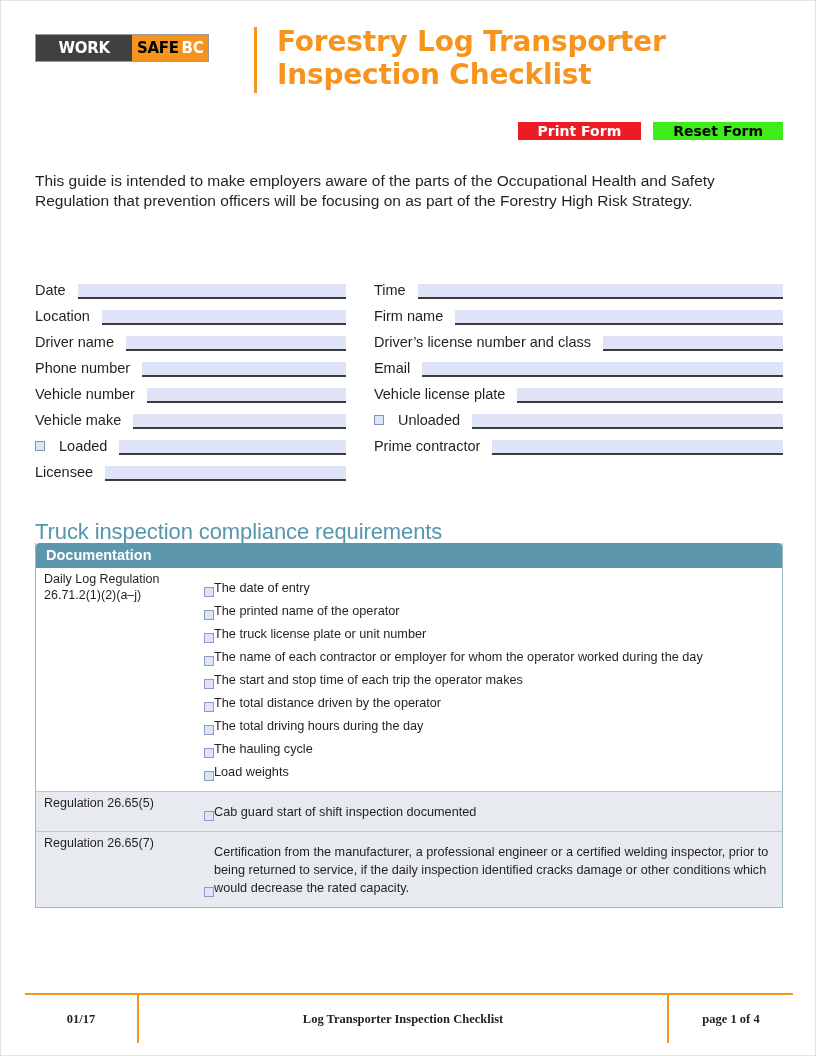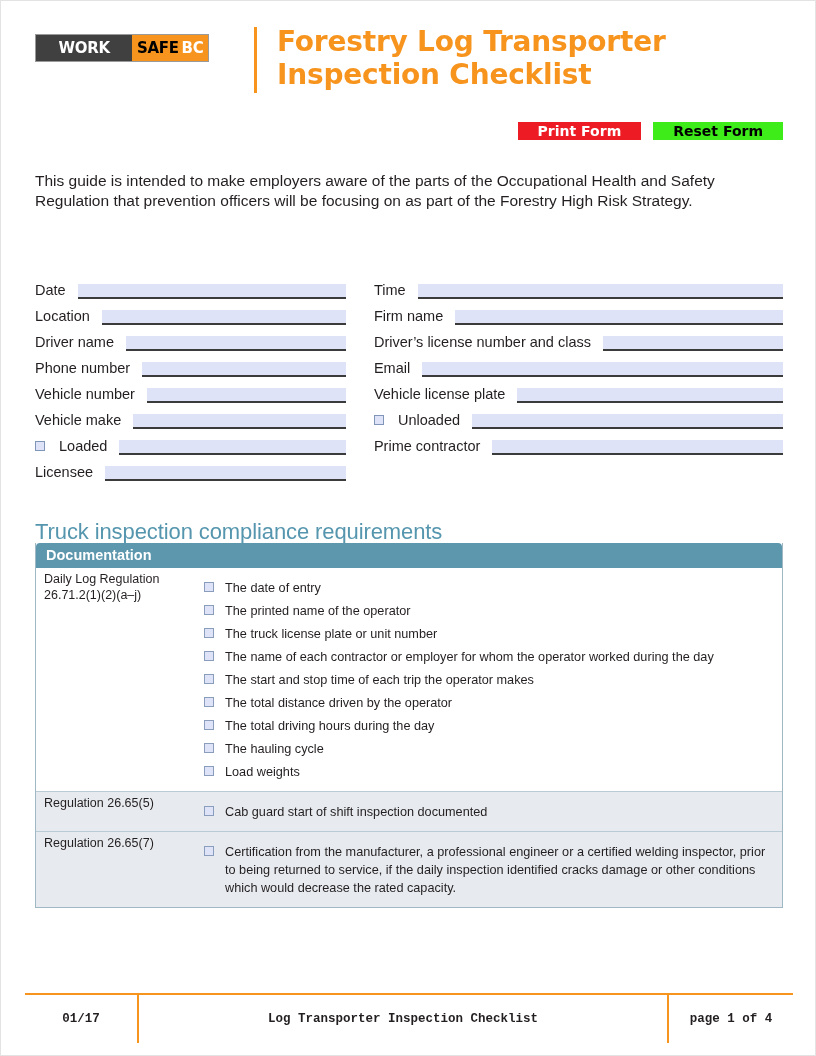--- a/index.html
+++ b/index.html
@@ -203,22 +203,21 @@
     font-size: 12.5px;
     line-height: 16px;
     color: #231f20;
   }
   .tcol-items {
     flex: 1 1 auto;
     padding: 8px 10px 8px 0;
   }
   .citem {
     display: flex;
-    align-items: flex-start;
-    gap: 11px;
+    align-items: flex-end;
     padding: 2.5px 0;
   }
   .citem .cb {
     width: 10px;
     height: 10px;
     background: #DFE3F7;
     border: 1px solid #8b9dbc;
     flex: 0 0 auto;
     margin-top: 3px;
     cursor: pointer;
@@ -241,21 +240,21 @@
   .footer {
     position: absolute;
     left: 24px;
     top: 994px;
     width: 768px;
     height: 48px;
     display: flex;
     align-items: center;
     font-size: 12.5px;
     font-weight: bold;
-    font-family: Liberation Mono, monospace;
+    font-family: Liberation Serif, serif;
     color: #231f20;
   }
   .footer-left {
     flex: 0 0 112px;
     text-align: center;
   }
   .footer-center {
     flex: 1 1 auto;
     text-align: center;
     border-left: 2px solid #F7941E;

